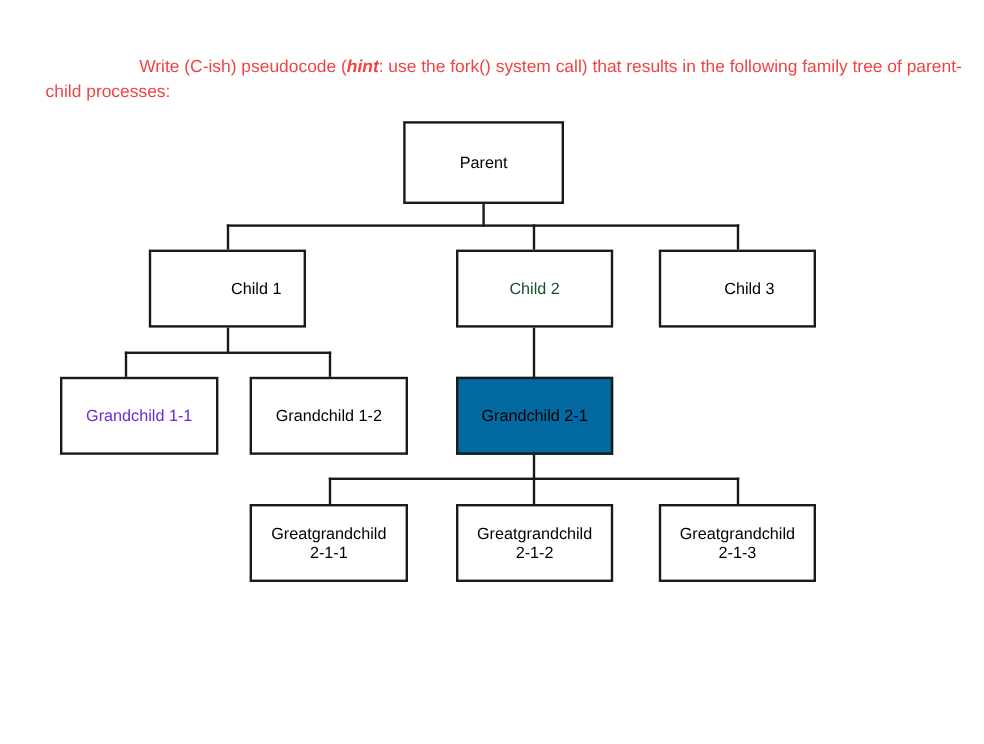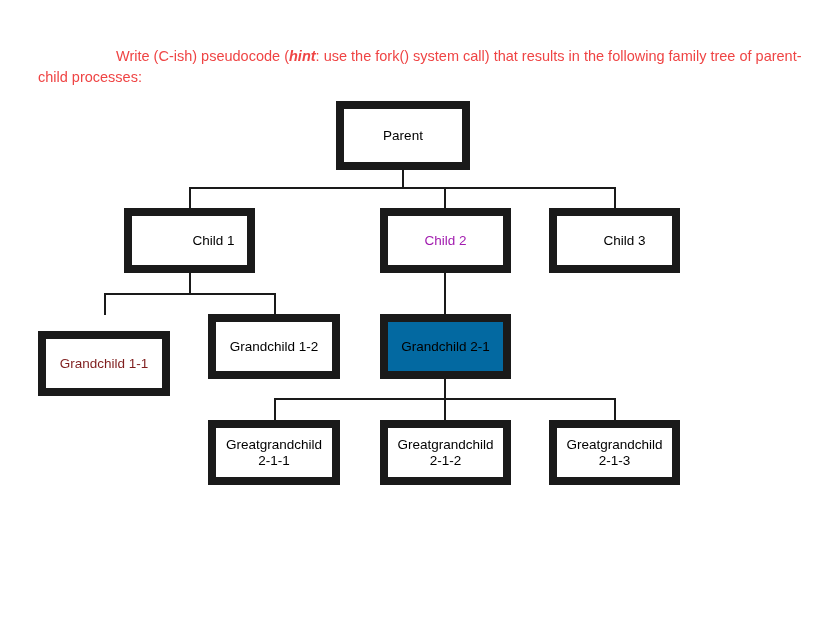--- a/index.html
+++ b/index.html
@@ -34,21 +34,21 @@
     position: absolute;
     left: 0;
     top: 0;
     width: 820px;
     height: 620px;
   }
 
   .node {
     position: absolute;
     box-sizing: border-box;
-    border: 8px solid #6d28d9;
+    border: 2px solid #6d28d9;
     background: #ffffff;
     display: flex;
     align-items: center;
     justify-content: center;
     text-align: center;
     font-size: 13.5px;
     line-height: 16px;
     color: #000000;
     white-space: pre-line;
   }
@@ -76,23 +76,23 @@
     <div class="edge v" style="left: 104px; top: 293px; height: 22px; background: rgb(26, 26, 26);"></div>
     <div class="edge v" style="left: 274px; top: 293px; height: 22px; background: rgb(26, 26, 26);"></div>
     <div class="edge v" style="left: 444px; top: 272px; height: 43px; background: rgb(26, 26, 26);"></div>
     <div class="edge v" style="left: 444px; top: 378px; height: 21px; background: rgb(26, 26, 26);"></div>
     <div class="edge h" style="left: 274px; top: 398px; width: 342px; background: rgb(26, 26, 26);"></div>
     <div class="edge v" style="left: 274px; top: 398px; height: 23px; background: rgb(26, 26, 26);"></div>
     <div class="edge v" style="left: 444px; top: 398px; height: 23px; background: rgb(26, 26, 26);"></div>
     <div class="edge v" style="left: 614px; top: 398px; height: 23px; background: rgb(26, 26, 26);"></div>
     <div class="node" style="left: 336px; top: 101px; width: 134px; height: 69px; border-color: rgb(26, 26, 26); background: rgb(255, 255, 255); color: rgb(0, 0, 0);">Parent</div>
     <div class="node" style="left: 124px; top: 208px; width: 131px; height: 65px; border-color: rgb(26, 26, 26); background: rgb(255, 255, 255); color: rgb(0, 0, 0); padding-left: 48px;">Child 1</div>
-    <div class="node" style="left: 380px; top: 208px; width: 131px; height: 65px; border-color: rgb(26, 26, 26); background: rgb(255, 255, 255); color: #a21caf;">Child 2</div>
+    <div class="node" style="left: 380px; top: 208px; width: 131px; height: 65px; border-color: rgb(26, 26, 26); background: rgb(255, 255, 255); color: #14532d;">Child 2</div>
     <div class="node" style="left: 549px; top: 208px; width: 131px; height: 65px; border-color: rgb(26, 26, 26); background: rgb(255, 255, 255); color: rgb(0, 0, 0); padding-left: 20px;">Child 3</div>
-    <div class="node" style="left: 38px; top: 314px; width: 132px; height: 65px; border-color: rgb(26, 26, 26); background: rgb(255, 255, 255); color: #7f1d1d; margin-top: 17px;">Grandchild 1-1</div>
+    <div class="node" style="left: 50px; top: 314px; width: 132px; height: 65px; border-color: rgb(26, 26, 26); background: rgb(255, 255, 255); color: #6d28d9;">Grandchild 1-1</div>
     <div class="node" style="left: 208px; top: 314px; width: 132px; height: 65px; border-color: rgb(26, 26, 26); background: rgb(255, 255, 255); color: rgb(0, 0, 0);">Grandchild 1-2</div>
     <div class="node" style="left: 380px; top: 314px; width: 131px; height: 65px; border-color: rgb(26, 26, 26); background: #0369a1; color: rgb(0, 0, 0);">Grandchild 2-1</div>
     <div class="node" style="left: 208px; top: 420px; width: 132px; height: 65px; border-color: rgb(26, 26, 26); background: rgb(255, 255, 255); color: rgb(0, 0, 0);">Greatgrandchild
 2-1-1</div>
     <div class="node" style="left: 380px; top: 420px; width: 131px; height: 65px; border-color: rgb(26, 26, 26); background: rgb(255, 255, 255); color: rgb(0, 0, 0);">Greatgrandchild
 2-1-2</div>
     <div class="node" style="left: 549px; top: 420px; width: 131px; height: 65px; border-color: rgb(26, 26, 26); background: rgb(255, 255, 255); color: rgb(0, 0, 0);">Greatgrandchild
 2-1-3</div>
   </div>
 

